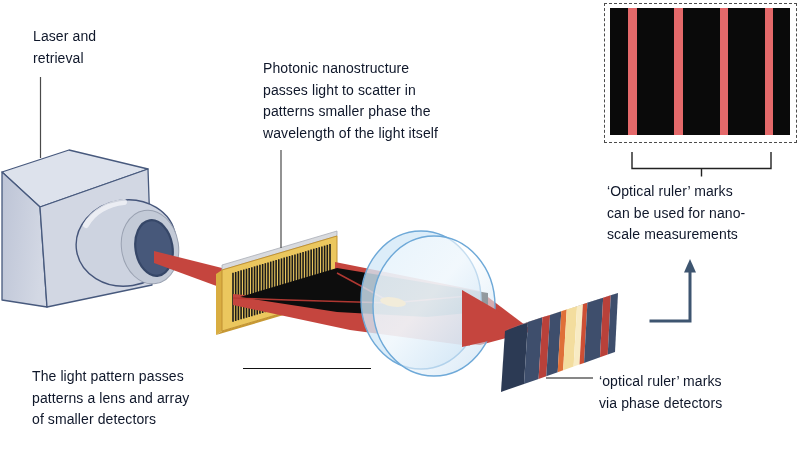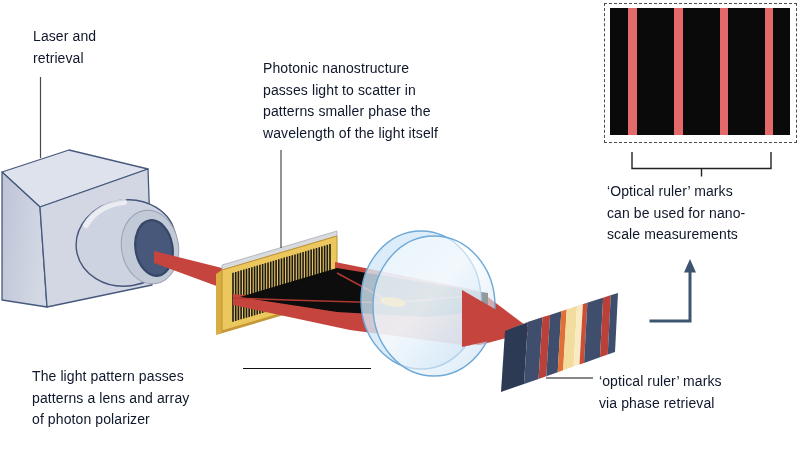--- a/index.html
+++ b/index.html
@@ -160,27 +160,27 @@
 <div class="label" style="left:263px;top:58px;">
   <div>Photonic nanostructure</div>
   <div>passes light to scatter in</div>
   <div>patterns smaller phase the</div>
   <div>wavelength of the light itself</div>
 </div>
 
 <div class="label" style="left:32px;top:366px;">
   <div>The light pattern passes</div>
   <div>patterns a lens and array</div>
-  <div>of photon polarizer</div>
+  <div>of smaller detectors</div>
 </div>
 
 <div class="label" style="left:607px;top:181px;">
   <div>‘Optical ruler’ marks</div>
   <div>can be used for nano-</div>
   <div>scale measurements</div>
 </div>
 
 <div class="label" style="left:599px;top:371px;">
   <div>‘optical ruler’ marks</div>
-  <div>via phase retrieval</div>
+  <div>via phase detectors</div>
 </div>
 
 </div>
 
 </body></html>

